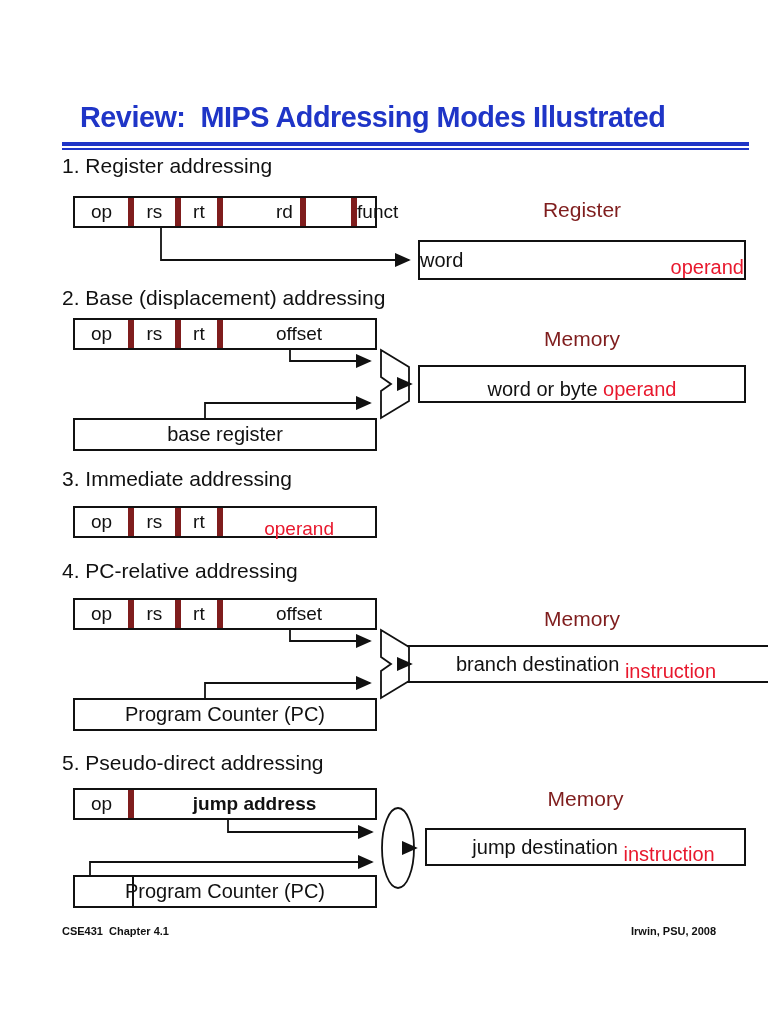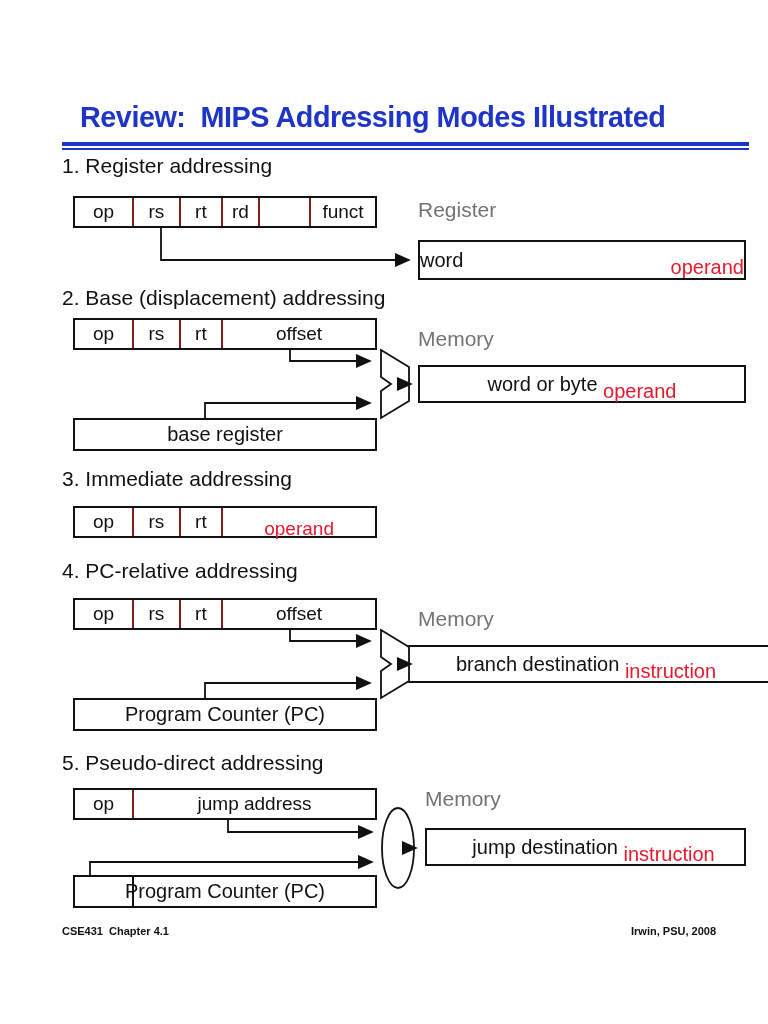--- a/index.html
+++ b/index.html
@@ -14,31 +14,31 @@
   .rule1 { position:absolute; left:62px; top:142px; width:687px; height:4px; background:var(--blue); }
   .rule2 { position:absolute; left:62px; top:148px; width:687px; height:2px; background:var(--blue); }
 
   .heading { position:absolute; left:62px; font-size:21px; color:#111; white-space:pre; }
 
   .ibox {
     position:absolute; left:73px; width:304px; height:32px; display:flex;
     border:2px solid #111; background:#fff; box-sizing:border-box;
   }
   .cell {
-    border-right:2px solid #7f1d1d; box-sizing:border-box; display:flex;
+    border-right:6px solid #7f1d1d; box-sizing:border-box; display:flex;
     align-items:center; justify-content:center; font-size:19px; color:#111;
   }
   .cell:last-child { border-right:none; }
 
   .tbox {
     position:absolute; border:2px solid #111; background:#fff; box-sizing:border-box;
     display:flex; align-items:center; justify-content:center;
     font-size:20px; color:#111; white-space:pre;
   }
-  .tlabel { position:absolute; font-size:21px; color:#737373; }
+  .tlabel { position:absolute; text-align:center; font-size:21px; color:#7f1d1d; }
 
   .red { color:var(--red);margin-top:14px; }
 
   .overlay { position:absolute; left:0; top:0; pointer-events:none; }
   .wire { stroke:#111; stroke-width:1.8; fill:none; }
   .shape { stroke:#111; stroke-width:1.8; fill:#fff; }
 
   .concat {
     position:absolute; left:389px; top:831px; width:20px; text-align:center;
     font-size:26px; line-height:1; letter-spacing:2px; color:#111;
@@ -55,38 +55,38 @@
 
   <div class="slide-title">Review:  MIPS Addressing Modes Illustrated</div>
   <div class="rule1"></div>
   <div class="rule2"></div>
 
   <div class="heading" style="top:154px;">1. Register addressing</div>
   <div class="ibox" style="top:196px;">
     <div class="cell" style="flex:0 0 19.7%;">op</div>
     <div class="cell" style="flex:0 0 15.5%;">rs</div>
     <div class="cell" style="flex:0 0 14.2%;">rt</div>
-    <div class="cell" style="flex:0 0 12.2%;">rd</div>
+    <div class="cell" style="flex:0 0 12.2%;margin-left:46px;">rd</div>
     <div class="cell" style="flex:0 0 17.1%;"></div>
     <div class="cell" style="flex:1;">funct</div>
   </div>
   <div class="tlabel" style="left:418px; top:198px; width:328px;">Register</div>
   <div class="tbox" style="left:418px; top:240px; width:328px; height:40px;justify-content:space-between;">
     <span>word </span><span class="red">operand</span>
   </div>
 
   <div class="heading" style="top:286px;">2. Base (displacement) addressing</div>
   <div class="ibox" style="top:318px;">
     <div class="cell" style="flex:0 0 19.7%;">op</div>
     <div class="cell" style="flex:0 0 15.5%;">rs</div>
     <div class="cell" style="flex:0 0 14.2%;">rt</div>
     <div class="cell" style="flex:1;">offset</div>
   </div>
   <div class="tlabel" style="left:418px; top:327px; width:328px;">Memory</div>
-  <div class="tbox" style="left:418px; top:365px; width:328px; height:38px;">
+  <div class="tbox" style="left:418px; top:365px; width:328px; height:38px;align-items:flex-end;">
     <span>word or byte </span><span class="red">operand</span>
   </div>
   <div class="tbox" style="left:73px; top:418px; width:304px; height:33px;">
     <span>base register</span>
   </div>
 
   <div class="heading" style="top:467px;">3. Immediate addressing</div>
   <div class="ibox" style="top:506px;">
     <div class="cell" style="flex:0 0 19.7%;">op</div>
     <div class="cell" style="flex:0 0 15.5%;">rs</div>
@@ -105,21 +105,21 @@
   <div class="tbox" style="left:394px; top:645px; width:384px; height:38px;">
     <span>branch destination </span><span class="red">instruction</span>
   </div>
   <div class="tbox" style="left:73px; top:698px; width:304px; height:33px;">
     <span>Program Counter (PC)</span>
   </div>
 
   <div class="heading" style="top:751px;">5. Pseudo-direct addressing</div>
   <div class="ibox" style="top:788px;">
     <div class="cell" style="flex:0 0 19.7%;">op</div>
-    <div class="cell" style="flex:1;">jump address</div>
+    <div class="cell" style="flex:1;font-weight:bold;">jump address</div>
   </div>
   <div class="tlabel" style="left:425px; top:787px; width:321px;">Memory</div>
   <div class="tbox" style="left:425px; top:828px; width:321px; height:38px;padding-left:16px;">
     <span>jump destination </span><span class="red">instruction</span>
   </div>
   <div class="tbox" style="left:73px; top:875px; width:304px; height:33px;">
     <div class="pcdivider"></div>
     <span>Program Counter (PC)</span>
   </div>
   <div class="concat">||</div>

